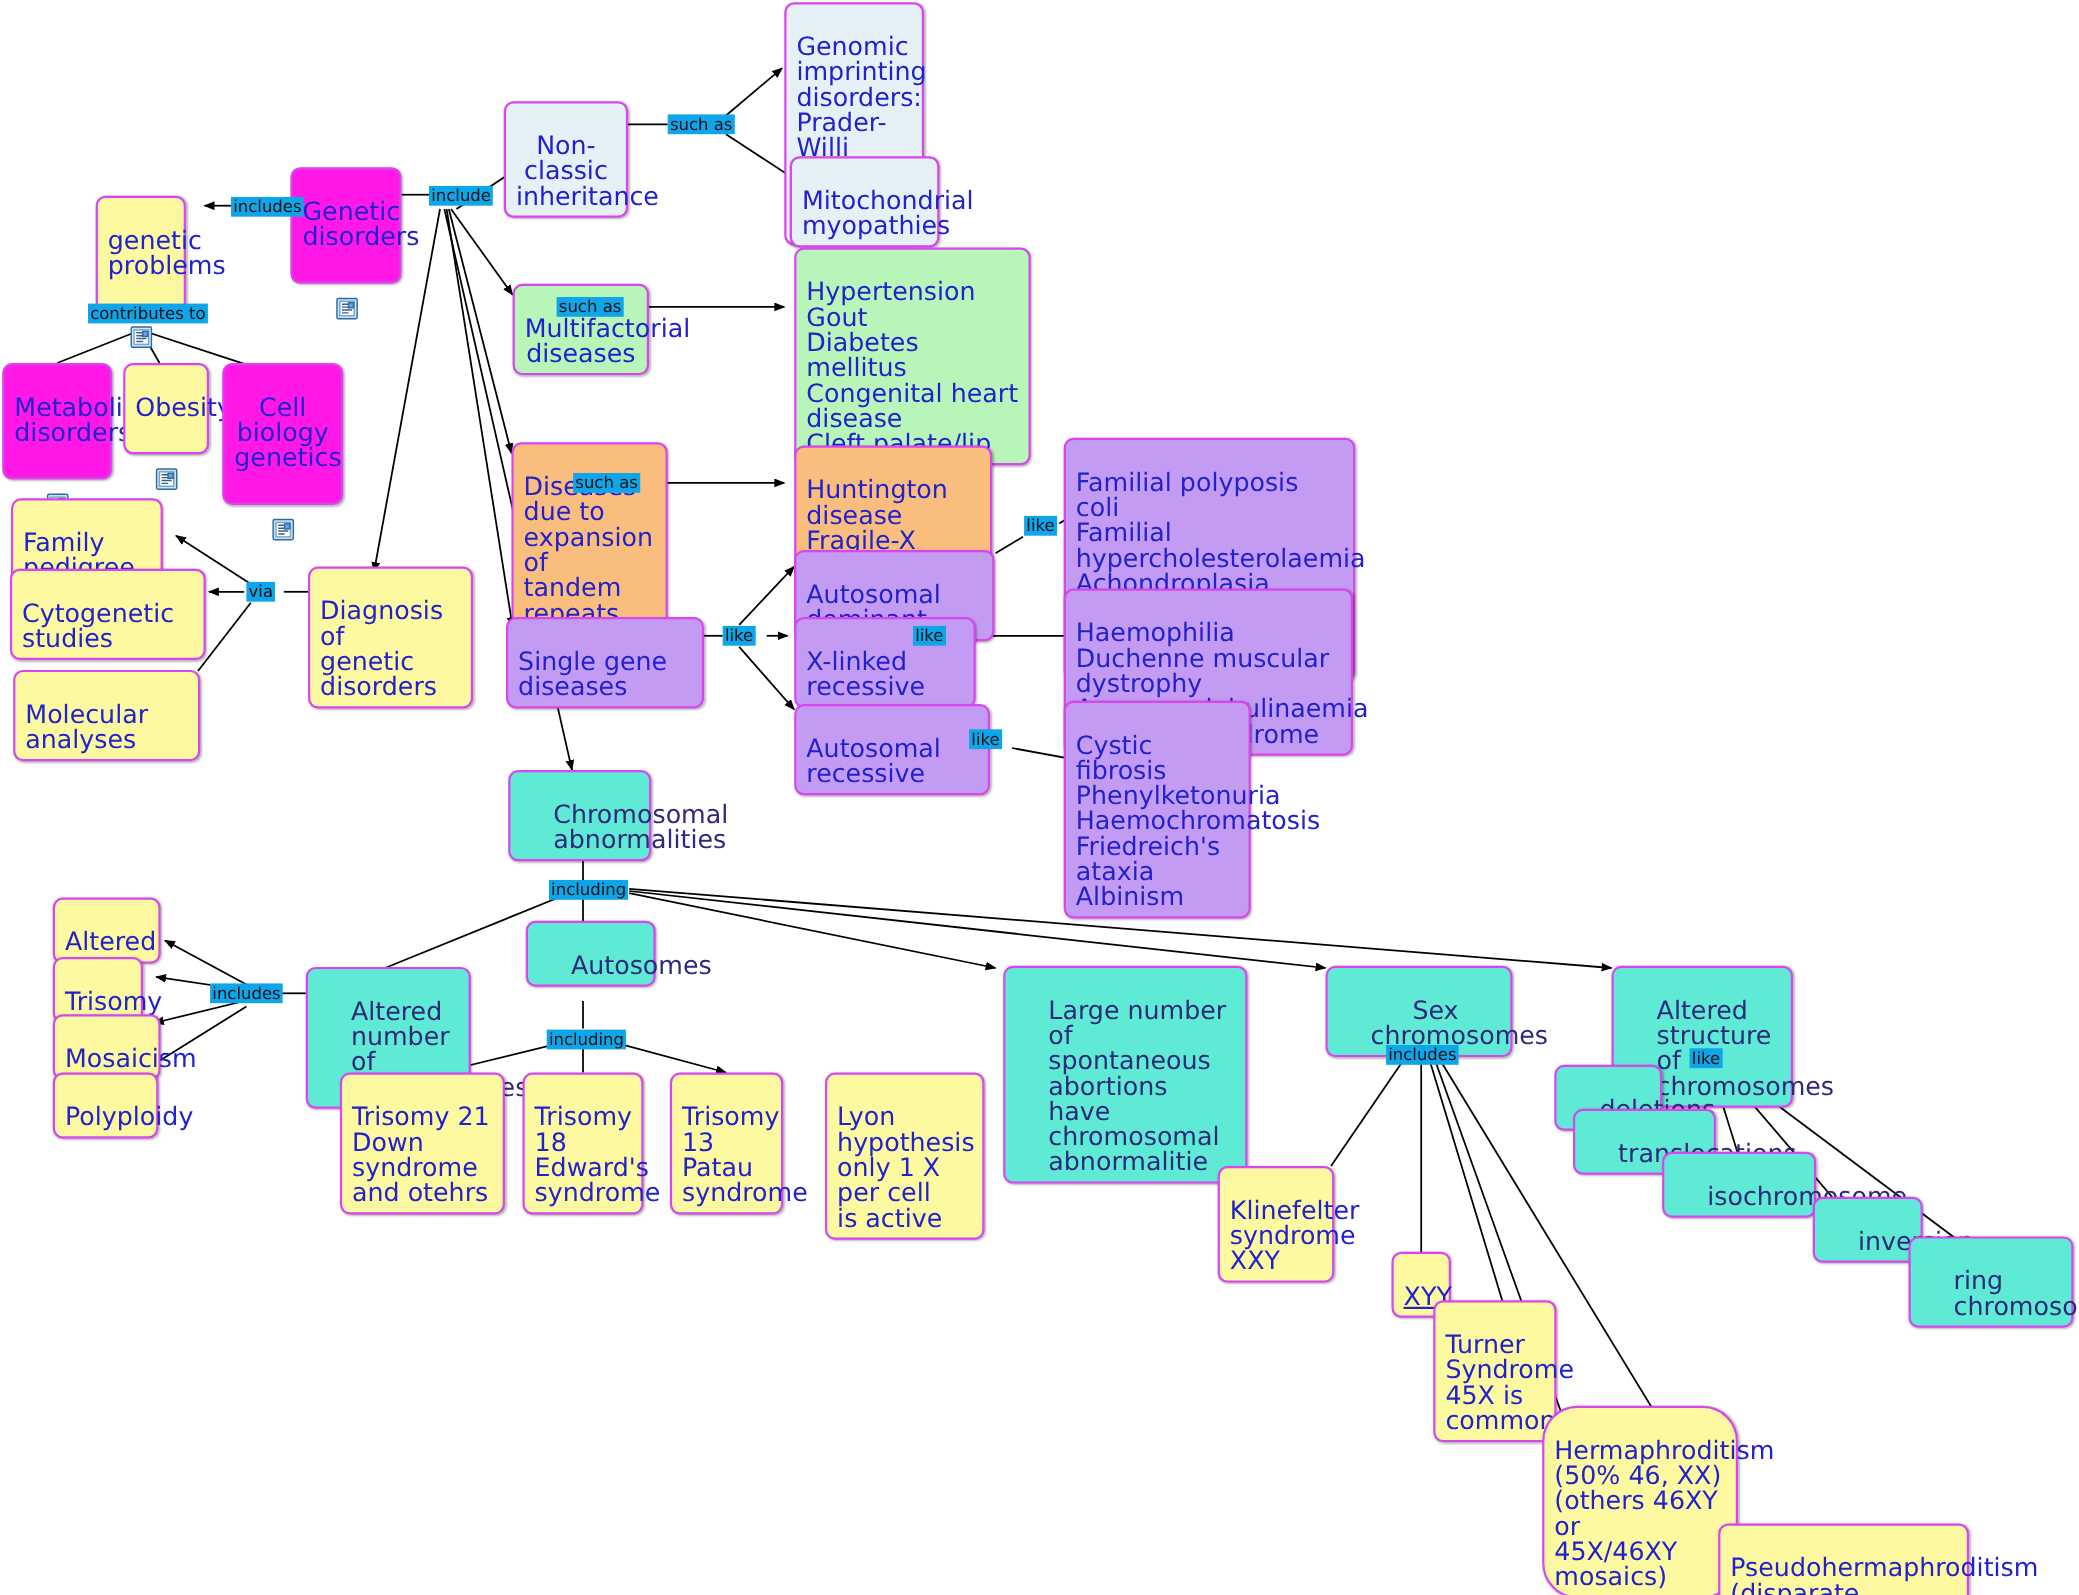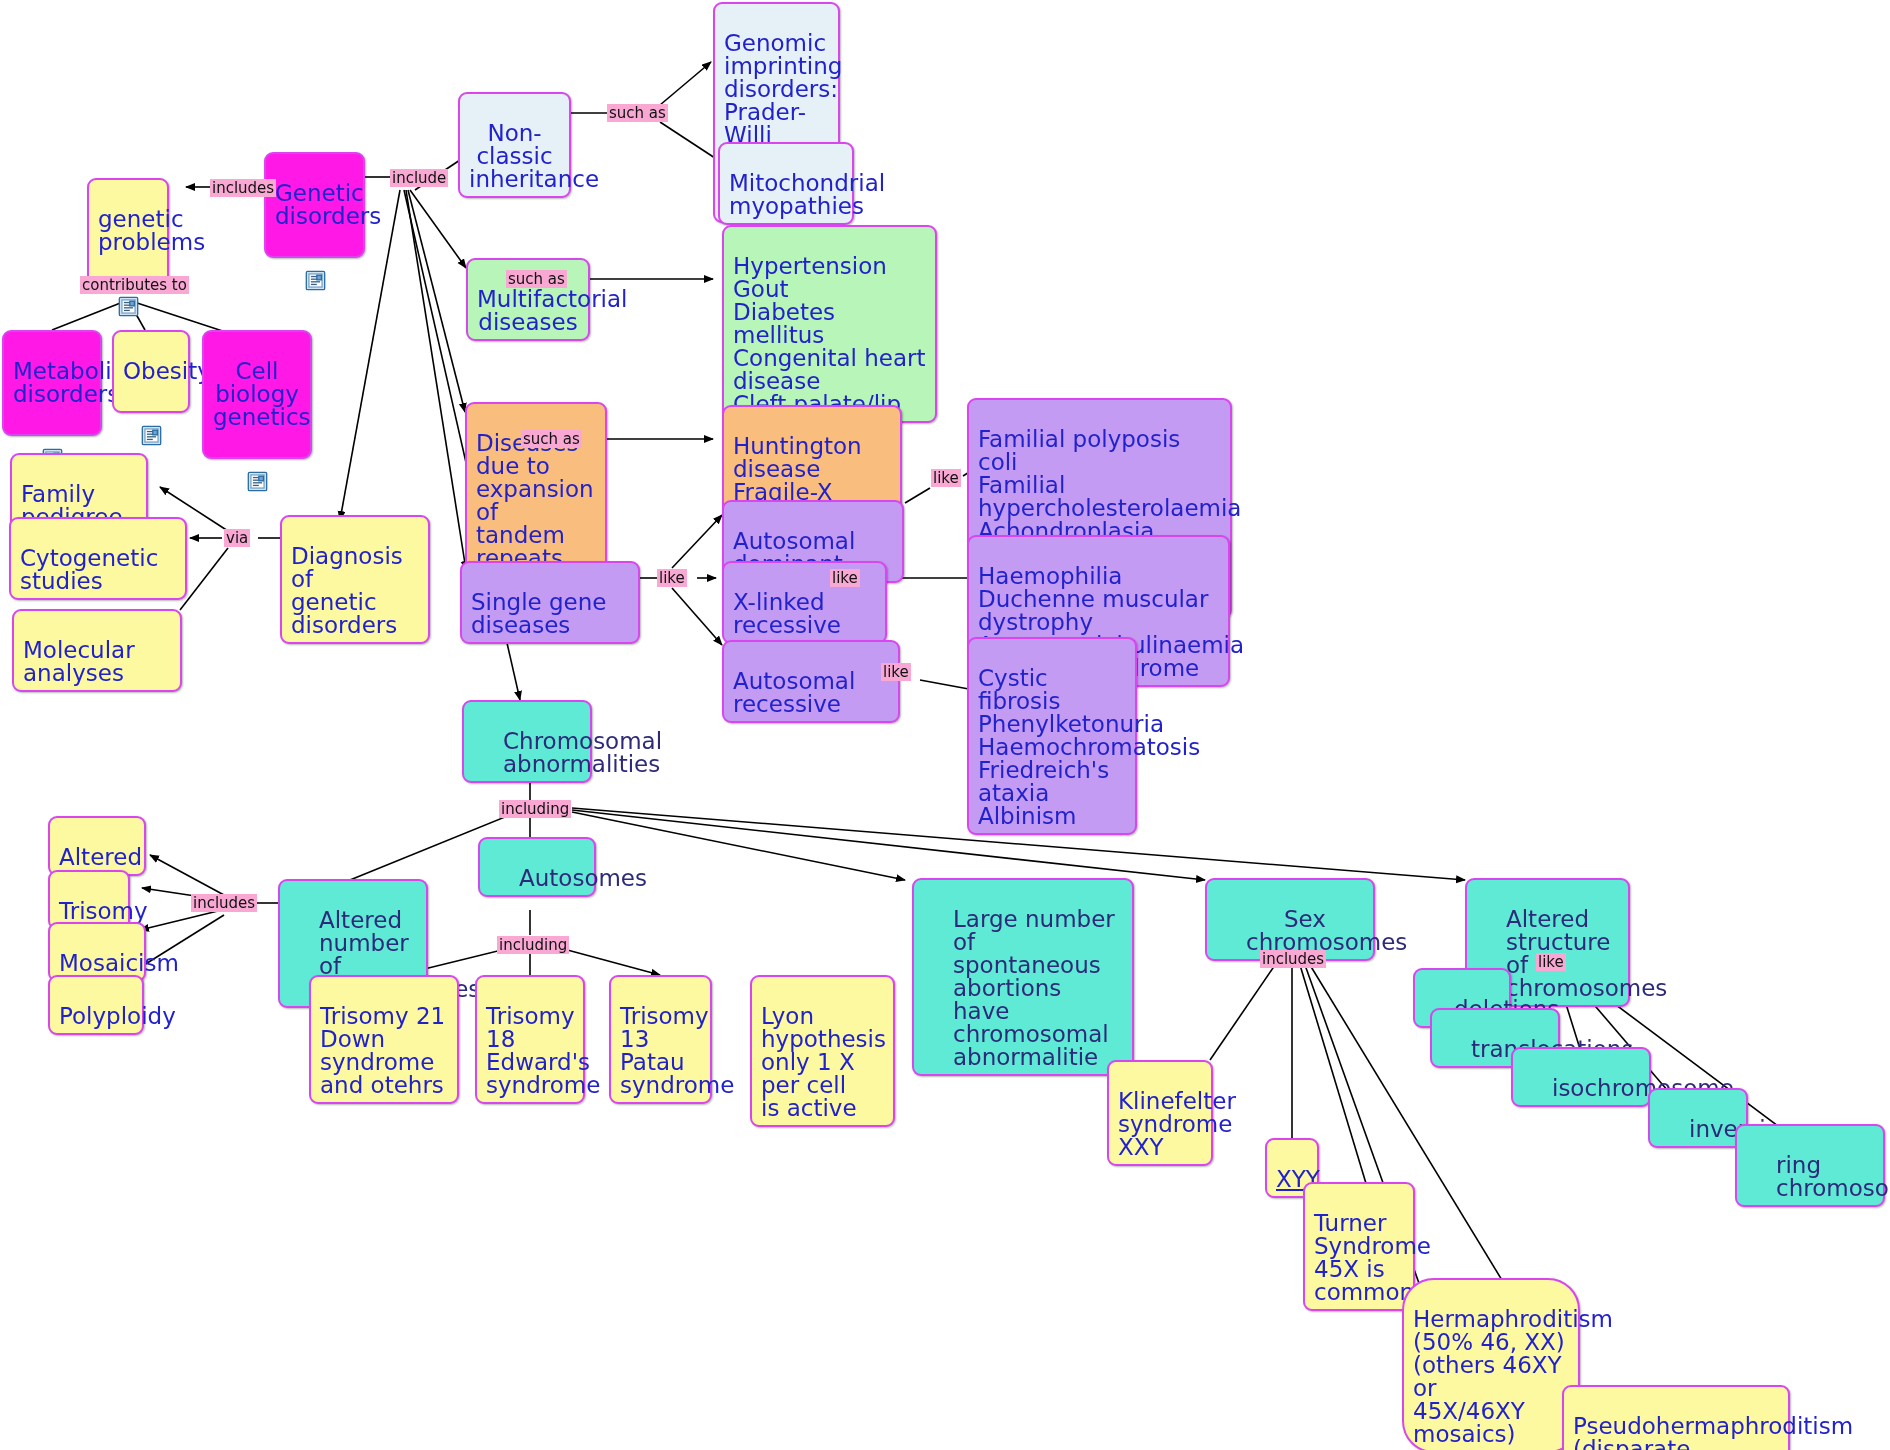--- a/index.html
+++ b/index.html
@@ -31,21 +31,21 @@
   .c-green{background:#B8F5B8;}
   .c-orange-l{background:#F9BE7E;}
   .c-purple{background:#C49BF2;}
   .c-amber{background:#5eead4;padding-left:39px;}
   .c-amber .lbl,.c-amber{color:#2D2A7A;}
   .center{text-align:center;}
   .lnk{
     position:absolute;
     font-size:15px;
     color:#111;
-    background:#f9a8d4;
+    background:#0ea5e9;
     padding:0 2px;
     z-index:6;
     white-space:nowrap;
     font-family:"DejaVu Sans","Liberation Sans",sans-serif;
   }
   .doc-icon{
     position:absolute;
     width:21px;height:21px;
     bottom:-12px;left:50%;
     margin-left:-10px;

